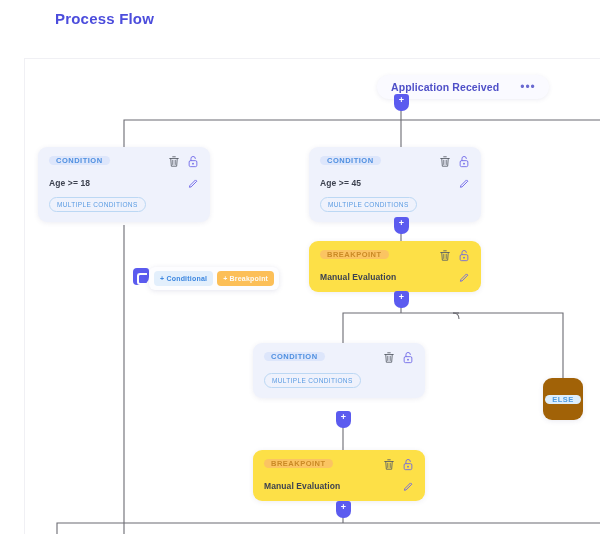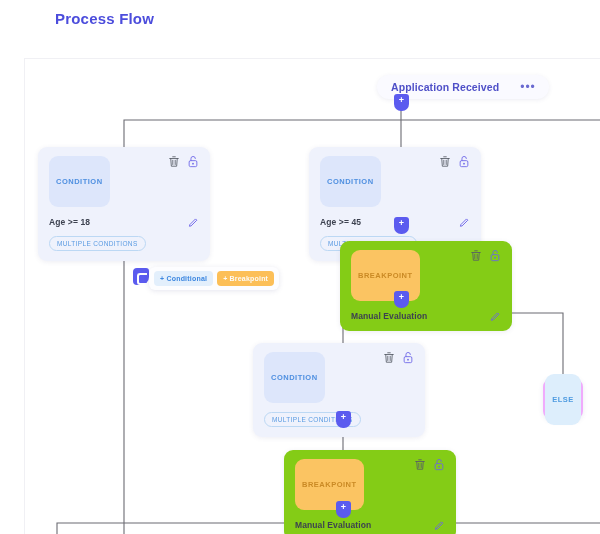--- a/index.html
+++ b/index.html
@@ -46,26 +46,26 @@
   .dots { color: #6a6ad0; font-size: 12px; letter-spacing: 1px; line-height: 6px; }
 
   
   .card {
     border-radius: 9px;
     padding: 9px 11px 10px 11px;
     box-shadow: 0 1px 5px rgba(80,80,140,.10);
     width: 172px;
   }
   .card.condition { background: #eff2fc; }
-  .card.breakpoint { background: #84cc16; margin-left: 31px; }
+  .card.breakpoint { background: #fde047; }
 
   .card-top { display: flex; align-items: flex-start; justify-content: space-between; }
   .tag {
     font-size: 7.5px; font-weight: bold; letter-spacing: .5px;
-    border-radius: 9px; padding: 21px 7px;
+    border-radius: 9px; padding: 0 7px;
   }
   .tag.cond { background: #dde6fb; color: #4e8fe0; }
   .tag.brk  { background: #fbc462; color: #ca8a25; }
   .tag.else { background: #ddeefc; color: #4e9be0; }
 
   .icons { display: flex; align-items: center; gap: 7px; margin-top: -1px; }
   .icon { width: 12px; height: 13px; display: block; }
 
   .card-body {
     display: flex; align-items: center; justify-content: space-between;
@@ -78,21 +78,21 @@
   .multi {
     display: inline-block; margin-top: 9px;
     font-size: 6.5px; letter-spacing: .35px;
     color: #5a9be2; border: 1px solid #bcd8f4;
     border-radius: 9px; padding: 3px 7px;
     background: transparent;
   }
 
   
   .else-node {
-    background:#f0abfc; border-radius: 9px; width: 40px; height: 42px;
+    background:#a16207; border-radius: 9px; width: 40px; height: 42px;
     box-shadow: 0 1px 5px rgba(80,80,140,.12);
     display: flex; align-items: center; justify-content: center;
   }
 
   
   .plus-badge {
     position: absolute;
     width: 15px; height: 17px;
     background: #5b5bef;
     border-radius: 3px 3px 7px 7px;

